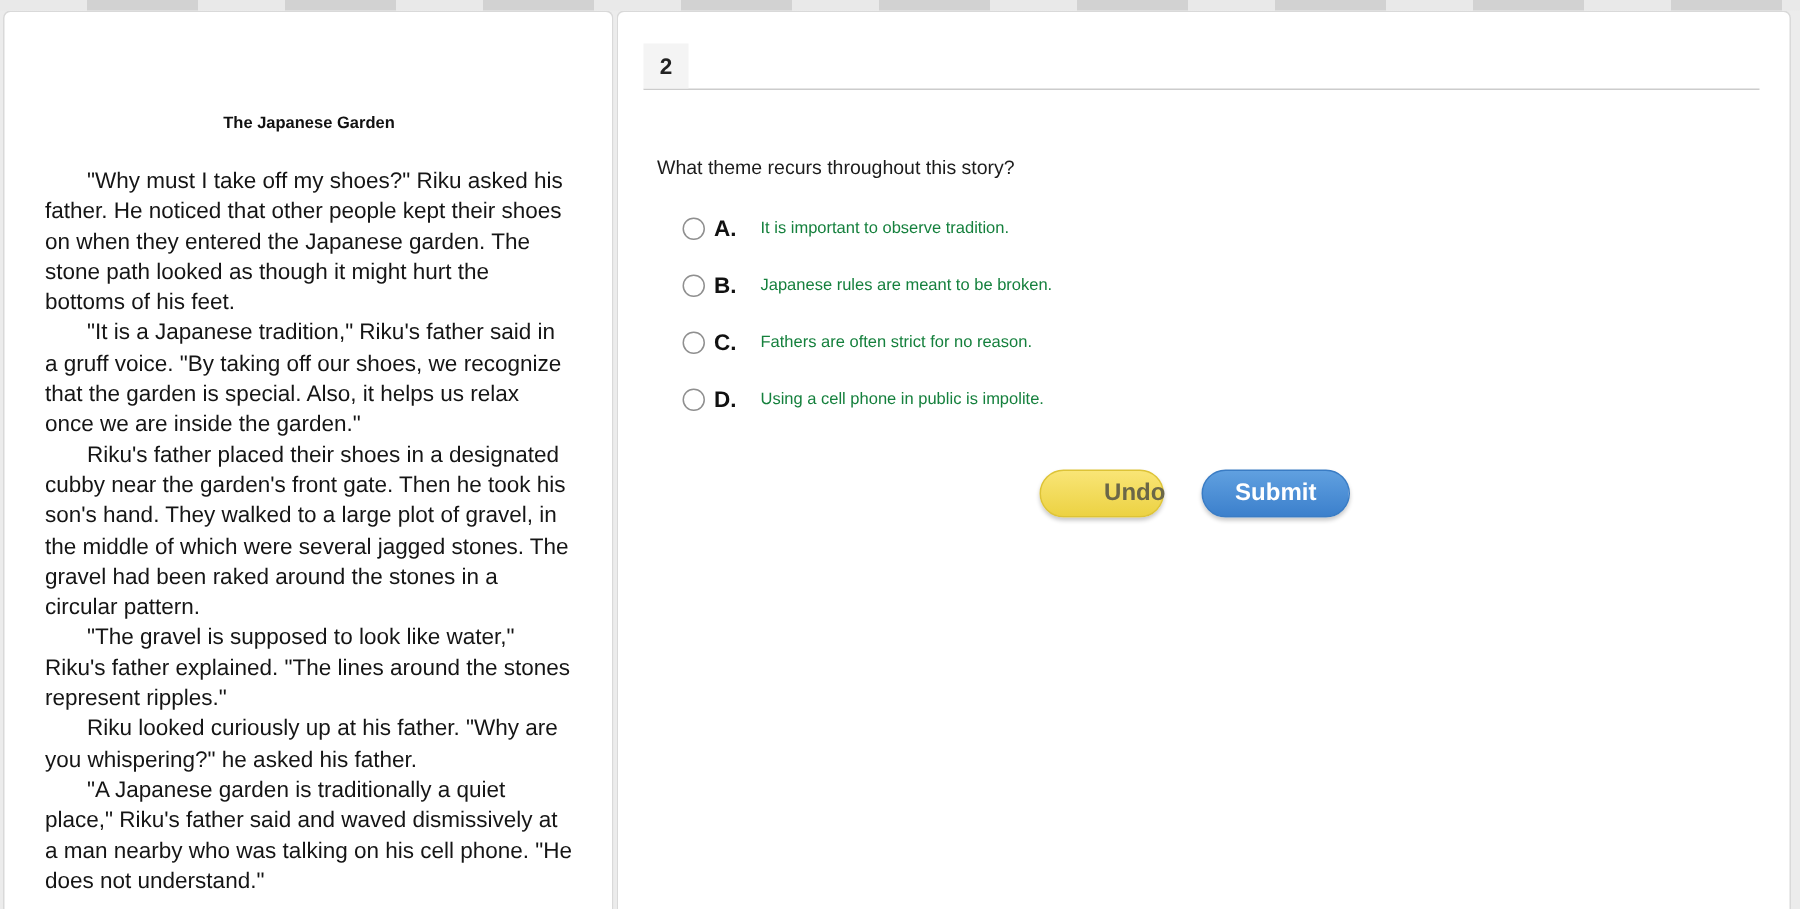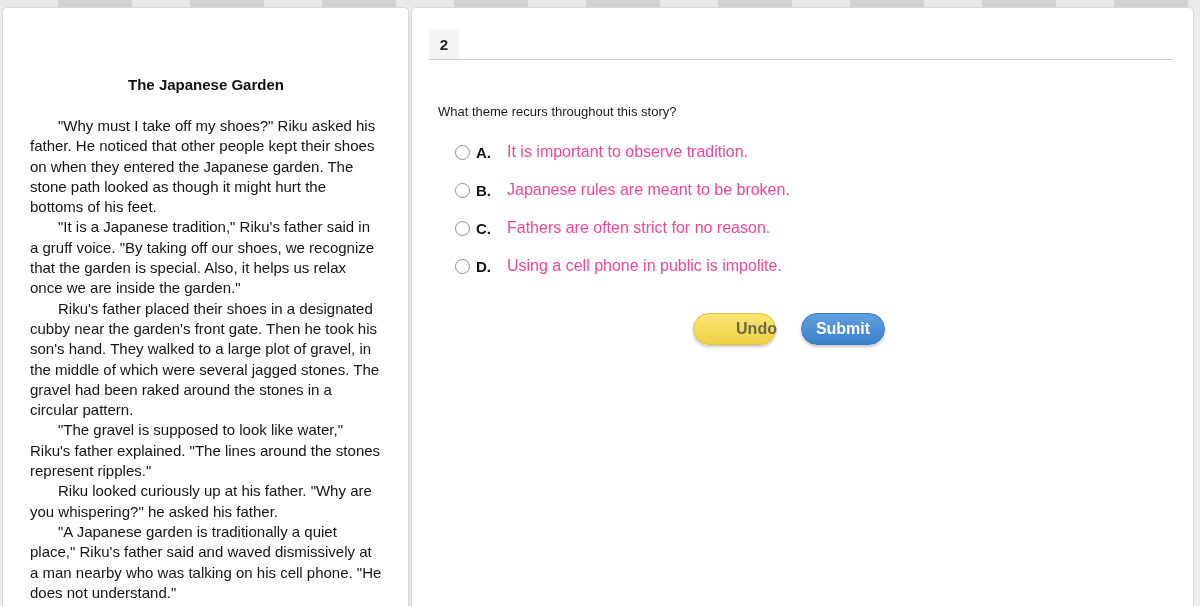--- a/index.html
+++ b/index.html
@@ -22,21 +22,21 @@
     background:#ffffff;
     border:1px solid #d9d9d9; border-bottom:none;
     border-radius:5px 5px 0 0;
   }
   .left-panel  { left:2px;   width:407px; }
   .right-panel { left:411px; width:783px; }
 
   
   .passage-content { padding:68px 26px 0 27px; }
   .passage-title {
-    font-size:15px; font-weight:bold; text-align:center;
+    font-size:11px; font-weight:bold; text-align:center;
     color:#111; margin-bottom:23px;
   }
   .passage-paragraph {
     font-size:15px; line-height:20.3px; text-indent:28px;
     color:#151515; width:352px;
   }
 
   
   .tab-row {
     margin:21px 20px 0 17px;
@@ -61,21 +61,21 @@
   }
   .radio {
     width:15px; height:15px; flex:0 0 15px;
     border:1.5px solid #8f8f8f; border-radius:50%;
     background:#fff;
   }
   .option-letter {
     font-weight:bold; font-size:15px; color:#111;
     margin-left:6px; width:31px;
   }
-  .option-text { font-size:16px; color:#ec4899; }
+  .option-text { font-size:11px; color:#15803d; }
 
   
   .button-row {
     display:flex; align-items:center;
     margin:37px 0 0 281px;
   }
   .btn {
     height:32px; border-radius:16px;
     font-family:"Liberation Sans", sans-serif;
     font-size:16px; font-weight:bold;
@@ -84,21 +84,21 @@
     cursor:pointer;
   }
   .undo-btn {
     width:83px;
     background:linear-gradient(#f9e576, #ecd243);
     border:1px solid #ddc337;
     color:#6b6748;
     padding-left:44px;
   }
   .submit-btn {
-    width:84px; margin-left:25px;
+    width:99px; margin-left:25px;
     background:linear-gradient(#60a0e0, #3c80cc);
     border:1px solid #3a7cc4;
     color:#ffffff;
   }
 </style>
 </head>
 <body>
 
 <div class="top-strip"></div>
 

